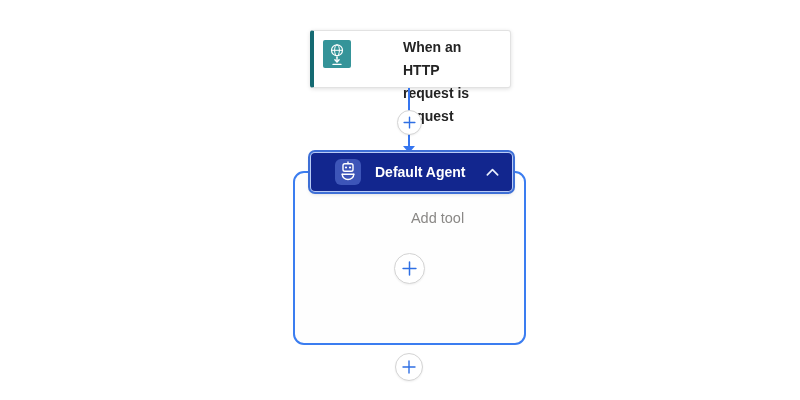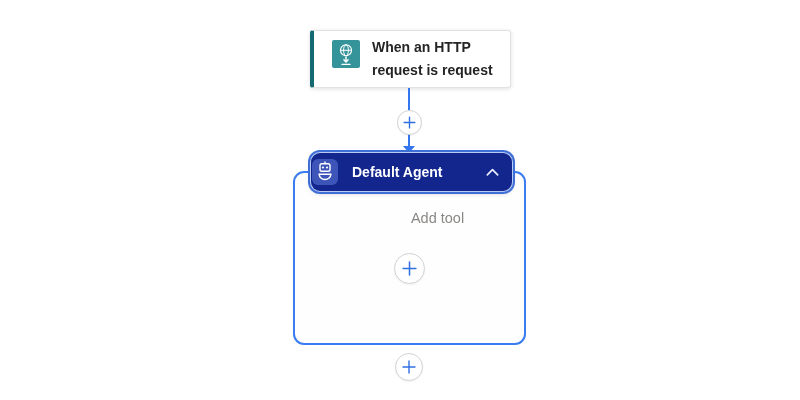--- a/index.html
+++ b/index.html
@@ -10,22 +10,23 @@
 
   
   .trigger-card {
     position: absolute; left: 310px; top: 30px; width: 201px; height: 58px;
     background: #ffffff;
     border: 1px solid #e2e2e2;
     border-left: 4px solid #156a72;
     border-radius: 3px;
     box-shadow: 0 1px 4px rgba(0,0,0,0.13);
     display: flex; align-items: flex-start;
-    padding: 8px 10px 8px 18px;
+    padding: 8px 10px 8px 9px;
     cursor: pointer;
+    gap: 40px;
   }
   .trigger-icon {
     flex: none; width: 28px; height: 28px; margin-top: 1px;
     background: #359499; border-radius: 2px;
     display: grid; place-items: center;
   }
   .trigger-title {
     margin-left: 12px; margin-top: -3px;
     font-size: 14px; font-weight: 700; color: #242424; line-height: 23px;
   }
@@ -60,24 +61,24 @@
   }
   .add-tool-label {
     position: absolute; left: 293px; top: 210px; width: 233px;
     text-align: center; font-size: 14.5px; color: #8a8886; margin-left: 28px;
   }
 
   
   .agent-header {
     position: absolute; left: 311px; top: 153px; width: 201px; height: 38px;
     background: #12268e;
-    border-radius: 9px;
+    border-radius: 4px;
     box-shadow: 0 0 0 1px #b9cbf5, 0 0 0 3px #3e6fd6, 0 2px 5px rgba(0,0,0,0.25);
     display: flex; align-items: center;
-    padding: 0 12px 0 1px;
+    padding: 0 12px 0 24px;
     cursor: pointer;
   }
   .agent-icon-badge {
     flex: none; width: 26px; height: 26px;
     background: #3d55b8; border-radius: 6px;
     display: grid; place-items: center;
   }
   .agent-title {
     flex: 1 1 auto; margin-left: 14px;
     font-size: 14px; font-weight: 700; color: #ffffff;

